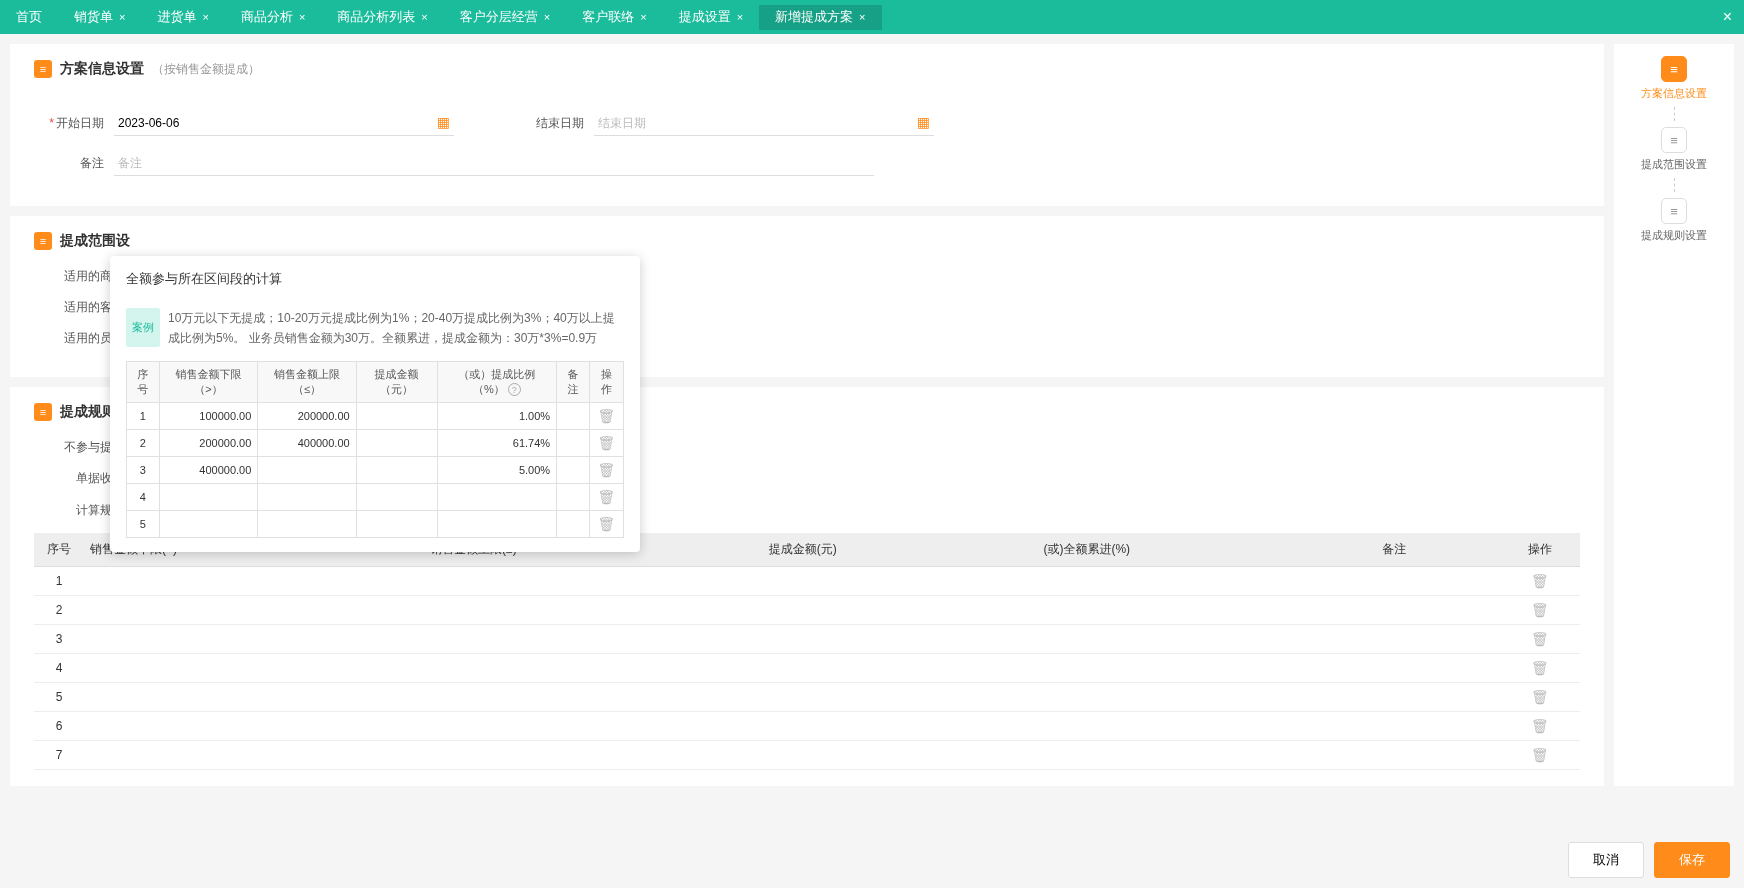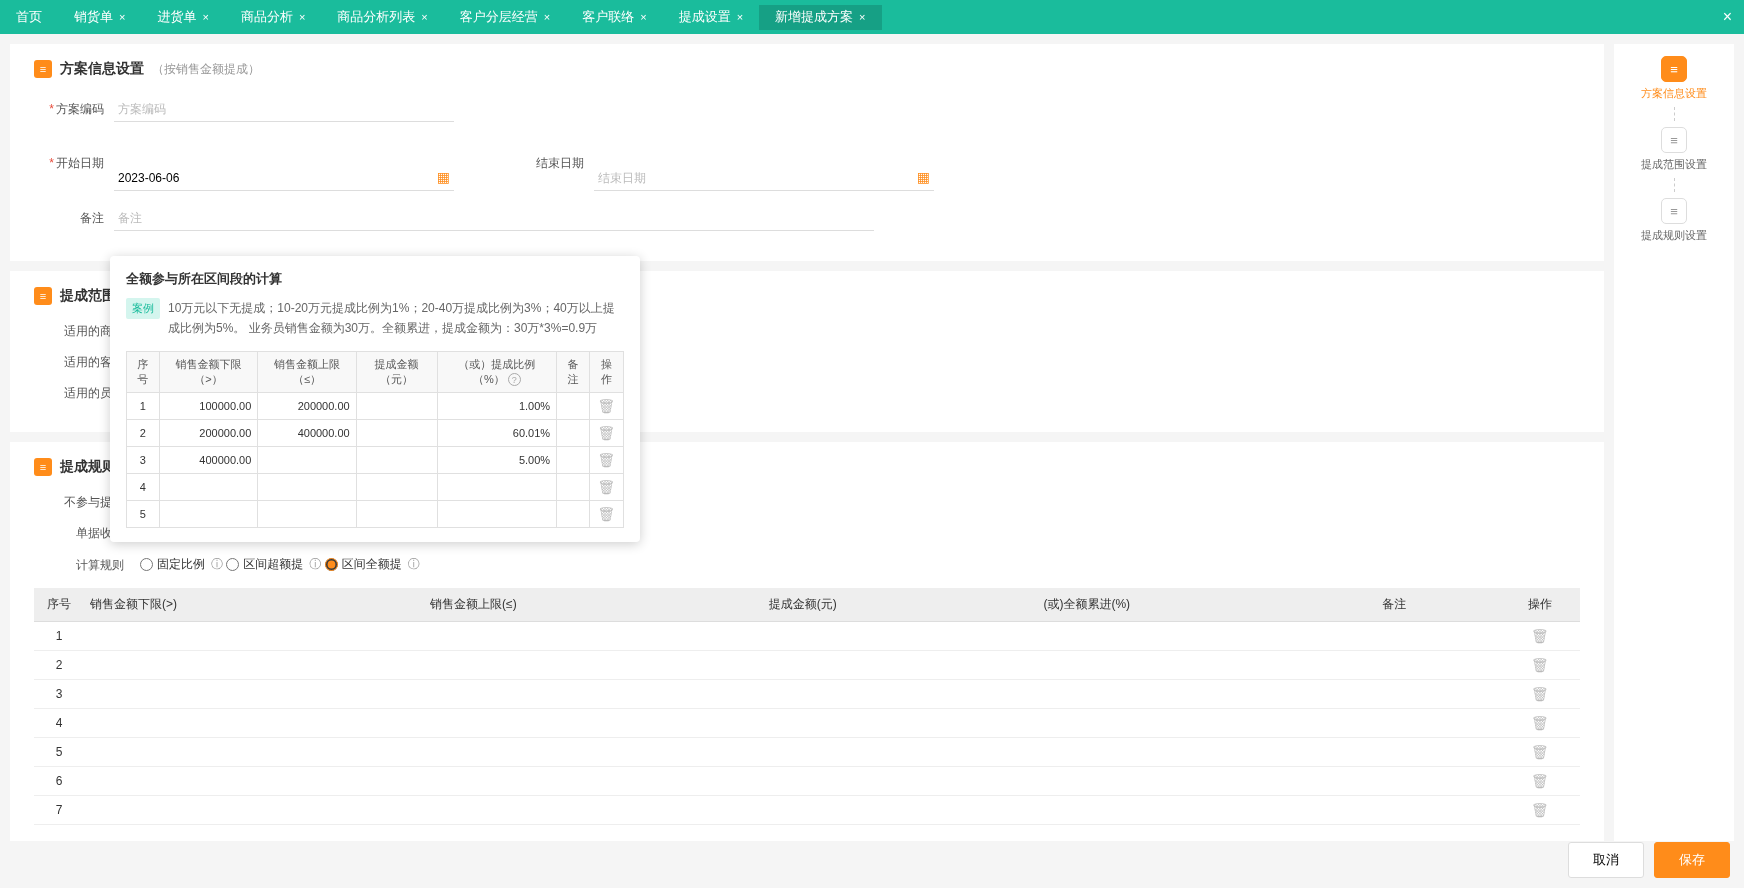--- a/index.html
+++ b/index.html
@@ -19,21 +19,21 @@
 .panel-title { display: flex; align-items: center; gap: 8px; margin-bottom: 18px; font-size: 14px; font-weight: 600; }
 .panel-title .subtitle { color: #999; font-weight: normal; font-size: 12px; text-align: right; }
 .title-icon { width: 18px; height: 18px; border-radius: 3px; background: #ff8c1a; display: inline-flex; align-items: center; justify-content: center; color: #fff; font-size: 11px; }
 
 .form-row { display: flex; gap: 60px; margin-bottom: 14px; }
 .form-item { display: flex; align-items: center; gap: 10px; }
 .form-label { width: 70px; text-align: right; color: #555; font-size: 12px; }
 .form-label .req { color: #e74c3c; margin-right: 2px; }
 .text-input { border: none; border-bottom: 1px solid #ddd; width: 340px; height: 26px; font-size: 12px; padding: 2px 4px; }
 .text-input::placeholder { color: #bbb; }
-.date-input-wrap { position: relative; width: 340px; margin-top: 29px; }
+.date-input-wrap { position: relative; width: 340px; }
 .date-input-wrap .text-input { width: 100%; }
 .cal-icon { position: absolute; right: 4px; top: 4px; color: #ff8c1a; font-size: 14px; }
 
 .scope-row { display: flex; align-items: center; gap: 10px; margin-bottom: 14px; }
 .scope-label { width: 90px; text-align: right; color: #555; font-size: 12px; }
 
 .rules-line { display: flex; align-items: center; gap: 16px; margin-bottom: 14px; }
 .rules-label { width: 90px; text-align: right; color: #555; font-size: 12px; }
 .radio-opt { display: inline-flex; align-items: center; gap: 4px; cursor: pointer; }
 .radio-opt input { accent-color: #ff8c1a; }
@@ -54,23 +54,23 @@
 .side-step-label { font-size: 11px; color: #666; text-align: center; }
 .side-step.active .side-step-label { color: #ff8c1a; }
 .side-connector { width: 1px; height: 14px; border-left: 1px dashed #ccc; }
 
 .footer-bar { position: fixed; bottom: 0; right: 0; display: flex; gap: 10px; padding: 10px 14px; }
 .btn { padding: 8px 24px; border: 1px solid #ddd; background: #fff; border-radius: 3px; cursor: pointer; font-size: 13px; margin-top: 32px; }
 .btn.primary { background: #ff8c1a; border-color: #ff8c1a; color: #fff; }
 
 
 .tooltip-pop { position: absolute; left: 110px; top: 256px; width: 530px; background: #fff; box-shadow: 0 2px 12px rgba(0,0,0,0.2); border-radius: 4px; padding: 14px 16px; z-index: 50; }
-.tooltip-title { font-weight: 700; font-size: 13px; margin-bottom: 10px; }
+.tooltip-title { font-weight: 400; font-size: 13px; margin-bottom: 20px; }
 .example-row { display: flex; gap: 8px; align-items: flex-start; margin-bottom: 12px; font-size: 12px; line-height: 1.7; }
-.example-tag { background: #d4f5ee; color: #1abc9c; padding: 1px 6px; border-radius: 2px; flex-shrink: 0; font-size: 11px; }
+.example-tag { background: #d4f5ee; color: #1abc9c; padding: 10px 6px; border-radius: 2px; flex-shrink: 0; font-size: 11px; }
 .example-text { color: #666; }
 .hint-table { width: 100%; border-collapse: collapse; font-size: 11px; }
 .hint-table th, .hint-table td { border: 1px solid #e0e0e0; padding: 5px 6px; text-align: center; }
 .hint-table th { background: #f8f8f8; font-weight: normal; color: #555; }
 .hint-table td.num-r { text-align: right; }
 .tip-note { color: #ff8c1a; font-size: 11px; margin-top: 10px; line-height: 1.5; }
 .q-icon { display:inline-block; width:13px; height:13px; border:1px solid #aaa; border-radius:50%; font-size:9px; line-height:12px; text-align:center; color:#aaa; margin-left:3px;}
 </style>
 </head>
 <body>
@@ -93,24 +93,20 @@
 <div class="layout">
   <div class="main-col">
 
     <div class="panel">
       <div class="panel-title">
         <span class="title-icon">≡</span>
         <span>方案信息设置</span>
         <span class="subtitle">（按销售金额提成）</span>
       </div>
       <div class="form-row">
-        <div class="form-item">
-          <span class="form-label"><span class="req">*</span><span>方案编码</span></span>
-          <input class="text-input" placeholder="方案编码" style="">
-        </div>
       </div>
       <div class="form-row">
         <div class="form-item">
           <span class="form-label"><span class="req">*</span><span>开始日期</span></span>
           <div class="date-input-wrap">
             <input class="text-input" value="2023-06-06" style="">
             <span class="cal-icon">▦</span>
           </div>
         </div>
         <div class="form-item">
@@ -301,21 +297,21 @@
           <td class="num-r"></td>
           <td class="num-r">1.00%</td>
           <td></td>
           <td><span class="trash">🗑</span></td>
         </tr>
         <tr>
           <td>2</td>
           <td class="num-r">200000.00</td>
           <td class="num-r">400000.00</td>
           <td class="num-r"></td>
-          <td class="num-r">60.01%</td>
+          <td class="num-r">61.74%</td>
           <td></td>
           <td><span class="trash">🗑</span></td>
         </tr>
         <tr>
           <td>3</td>
           <td class="num-r">400000.00</td>
           <td class="num-r"></td>
           <td class="num-r"></td>
           <td class="num-r">5.00%</td>
           <td></td>

